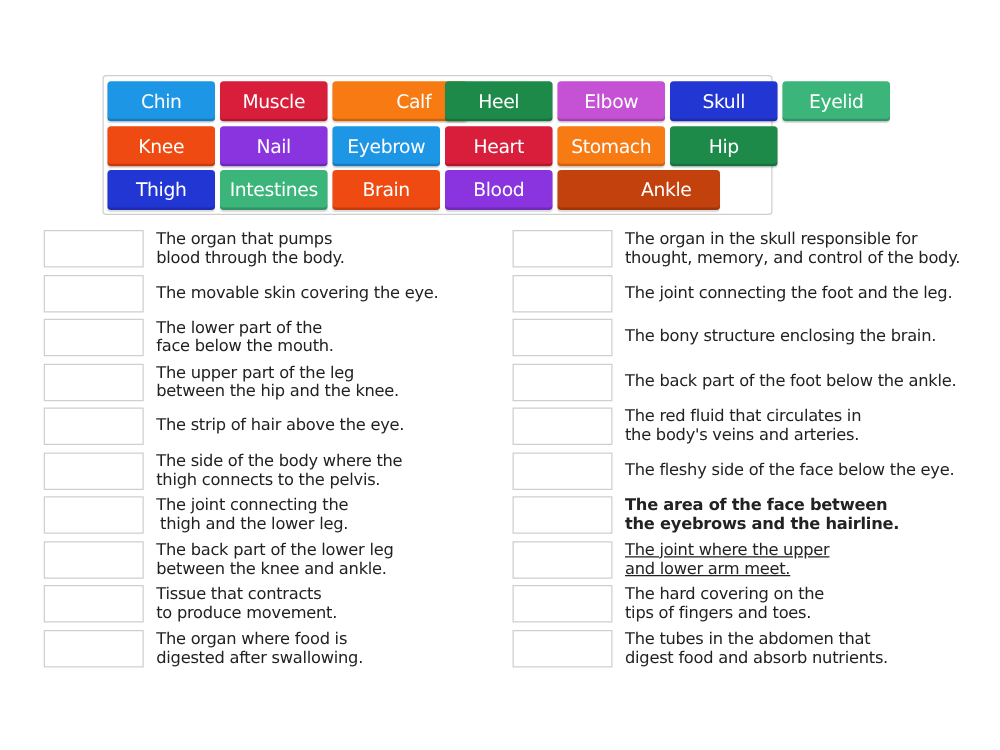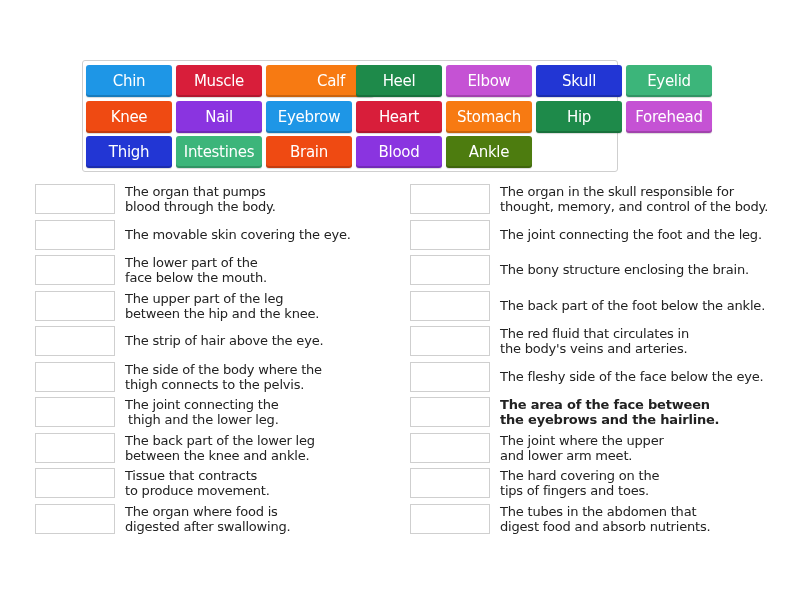--- a/index.html
+++ b/index.html
@@ -19,26 +19,25 @@
     <div class="tile" style="left: 273px; top: 4px; background: rgb(30, 138, 74);">Heel</div>
     <div class="tile" style="left: 363px; top: 4px; background: rgb(197, 82, 212);">Elbow</div>
     <div class="tile" style="left: 453px; top: 4px; background: rgb(34, 54, 212);">Skull</div>
     <div class="tile" style="left: 543px; top: 4px; background: rgb(60, 181, 122);">Eyelid</div>
     <div class="tile" style="left: 3px; top: 39.5px; background: rgb(239, 74, 18);">Knee</div>
     <div class="tile" style="left: 93px; top: 39.5px; background: rgb(138, 52, 224);">Nail</div>
     <div class="tile" style="left: 183px; top: 39.5px; background: rgb(30, 150, 230);">Eyebrow</div>
     <div class="tile" style="left: 273px; top: 39.5px; background: rgb(216, 30, 58);">Heart</div>
     <div class="tile" style="left: 363px; top: 39.5px; background: rgb(247, 122, 18);">Stomach</div>
     <div class="tile" style="left: 453px; top: 39.5px; background: rgb(30, 138, 74);">Hip</div>
-    <div class="tile" style="left: 543px; top: 39.5px; background: rgb(197, 82, 212);">Forehead</div>
     <div class="tile" style="left: 3px; top: 75px; background: rgb(34, 54, 212);">Thigh</div>
     <div class="tile" style="left: 93px; top: 75px; background: rgb(60, 181, 122);">Intestines</div>
     <div class="tile" style="left: 183px; top: 75px; background: rgb(239, 74, 18);">Brain</div>
     <div class="tile" style="left: 273px; top: 75px; background: rgb(138, 52, 224);">Blood</div>
-    <div class="tile" style="left: 363px; top: 75px; background: #4d7c0f;">Ankle</div>
+    <div class="tile" style="left: 363px; top: 75px; background: #c2410c; padding-left: 44px;">Ankle</div>
   </div>
 <div id="left">
     <div class="box" style="left: 35px; top: 184px;"></div>
     <div class="desc" style="left: 125px; top: 184px;">The organ that pumps
 blood through the body.</div>
     <div class="box" style="left: 35px; top: 219.5px;"></div>
     <div class="desc" style="left: 125px; top: 226.5px;">The movable skin covering the eye.</div>
     <div class="box" style="left: 35px; top: 255px;"></div>
     <div class="desc" style="left: 125px; top: 255px;">The lower part of the
 face below the mouth.</div>
@@ -75,21 +74,21 @@
     <div class="desc" style="left: 500px; top: 297.5px;">The back part of the foot below the ankle.</div>
     <div class="box" style="left: 410px; top: 326px;"></div>
     <div class="desc" style="left: 500px; top: 326px;">The red fluid that circulates in
 the body's veins and arteries.</div>
     <div class="box" style="left: 410px; top: 361.5px;"></div>
     <div class="desc" style="left: 500px; top: 368.5px;">The fleshy side of the face below the eye.</div>
     <div class="box" style="left: 410px; top: 397px;"></div>
     <div class="desc" style="left: 500px; top: 397px; font-weight: bold;">The area of the face between
 the eyebrows and the hairline.</div>
     <div class="box" style="left: 410px; top: 432.5px;"></div>
-    <div class="desc" style="left: 500px; top: 432.5px;">The joint where the upper
+    <div class="desc" style="left: 500px; top: 432.5px; text-decoration: underline;">The joint where the upper
 and lower arm meet.</div>
     <div class="box" style="left: 410px; top: 468px;"></div>
     <div class="desc" style="left: 500px; top: 468px;">The hard covering on the
 tips of fingers and toes.</div>
     <div class="box" style="left: 410px; top: 503.5px;"></div>
     <div class="desc" style="left: 500px; top: 503.5px;">The tubes in the abdomen that
 digest food and absorb nutrients.</div>
   </div>
 
 </body></html>

